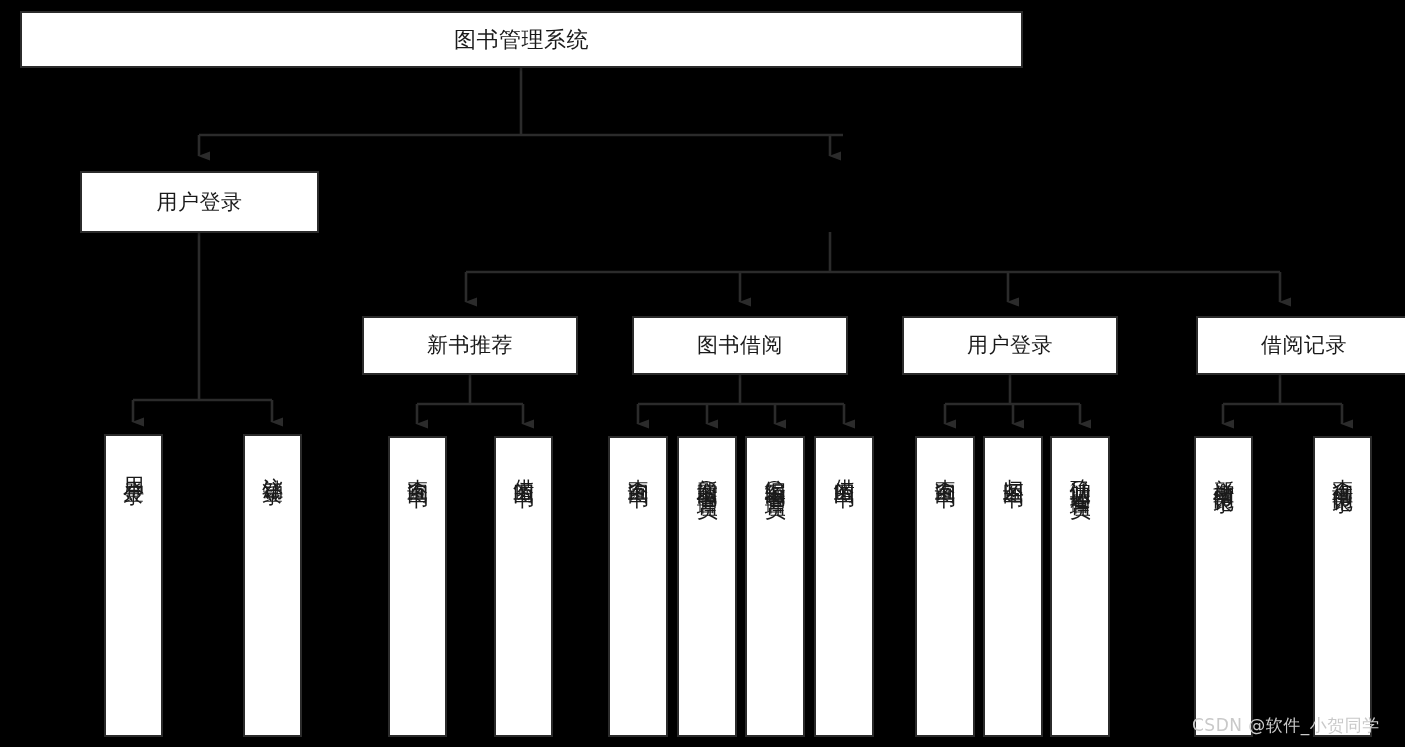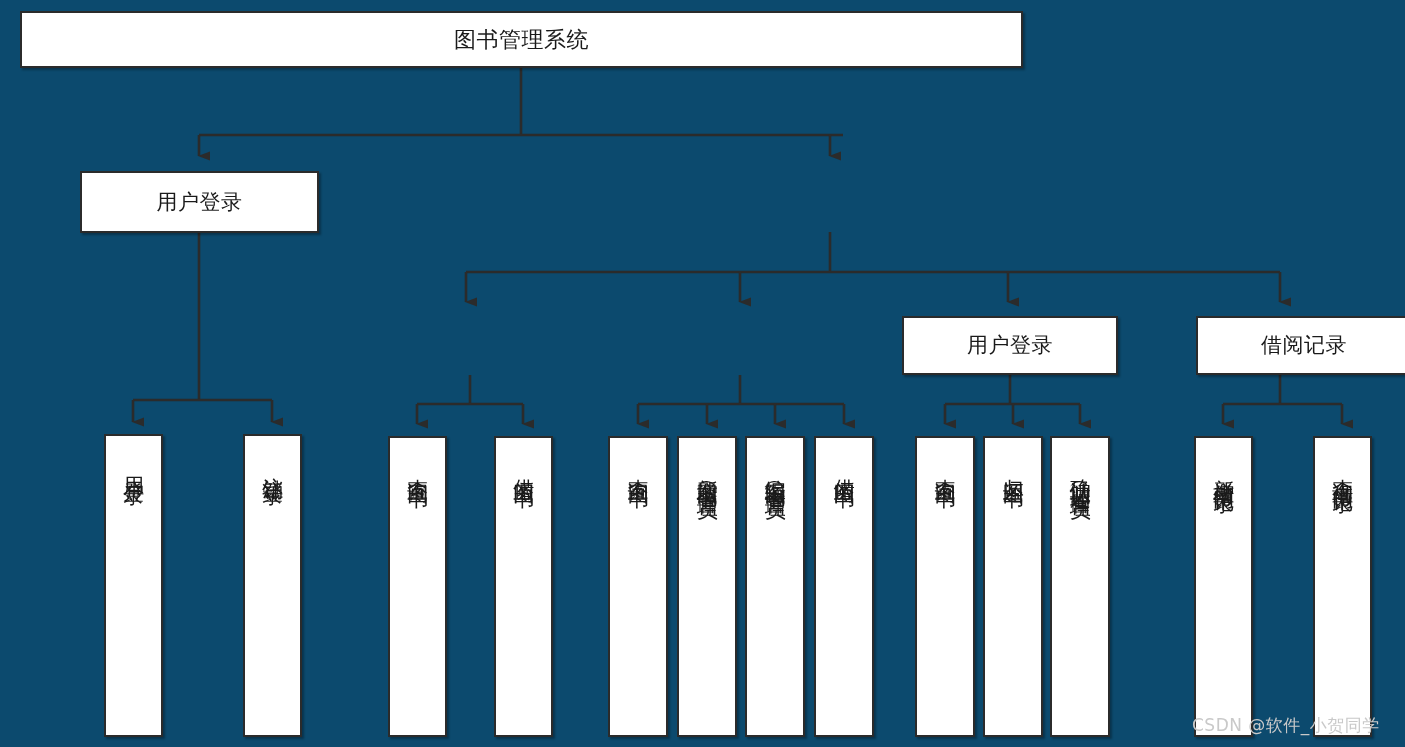--- a/index.html
+++ b/index.html
@@ -7,21 +7,21 @@
     padding: 0;
     background: #ffffff;
   }
   body {
     font-family: "DejaVu Sans", "Liberation Sans", sans-serif;
   }
   #canvas {
     position: relative;
     width: 1405px;
     height: 747px;
-    background: #0c4a6e;
+    background: #000000;
     overflow: hidden;
   }
   #edges {
     position: absolute;
     left: 0;
     top: 0;
     width: 1405px;
     height: 747px;
   }
   .node {
@@ -121,20 +121,26 @@
   </svg>
 
   <div class="node horizontal root" style="left:20px; top:11px; width:1003px; height:57px;">
     <span class="label">图书管理系统</span>
   </div>
 
   <div class="node horizontal" style="left:80px; top:171px; width:239px; height:62px;">
     <span class="label">用户登录</span>
   </div>
 
+  <div class="node horizontal" style="left:362px; top:316px; width:216px; height:59px;">
+    <span class="label">新书推荐</span>
+  </div>
+  <div class="node horizontal" style="left:632px; top:316px; width:216px; height:59px;">
+    <span class="label">图书借阅</span>
+  </div>
   <div class="node horizontal" style="left:902px; top:316px; width:216px; height:59px;">
     <span class="label">用户登录</span>
   </div>
   <div class="node horizontal" style="left:1196px; top:316px; width:216px; height:59px;">
     <span class="label">借阅记录</span>
   </div>
 
   <div class="node vertical" style="left:104px; top:434px; width:59px; height:303px;">
     <span class="label">用户登录</span>
   </div>

